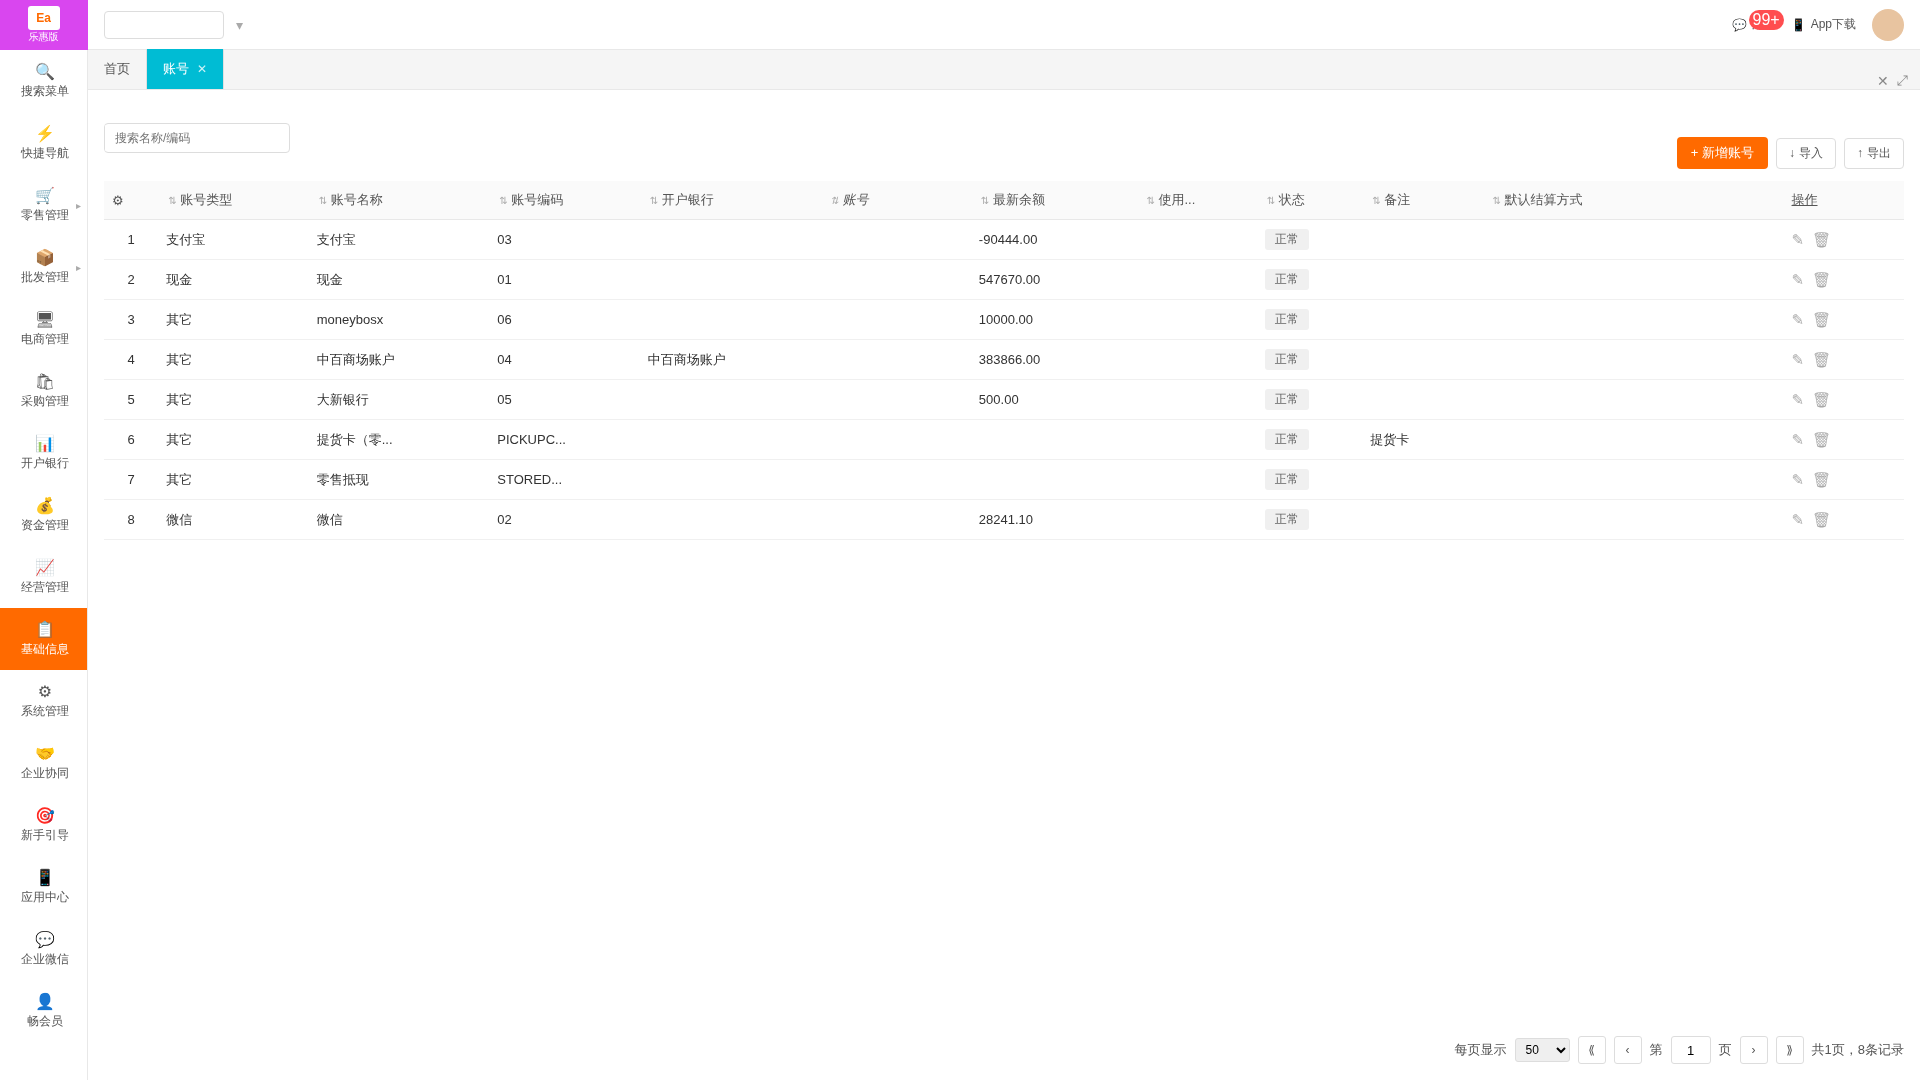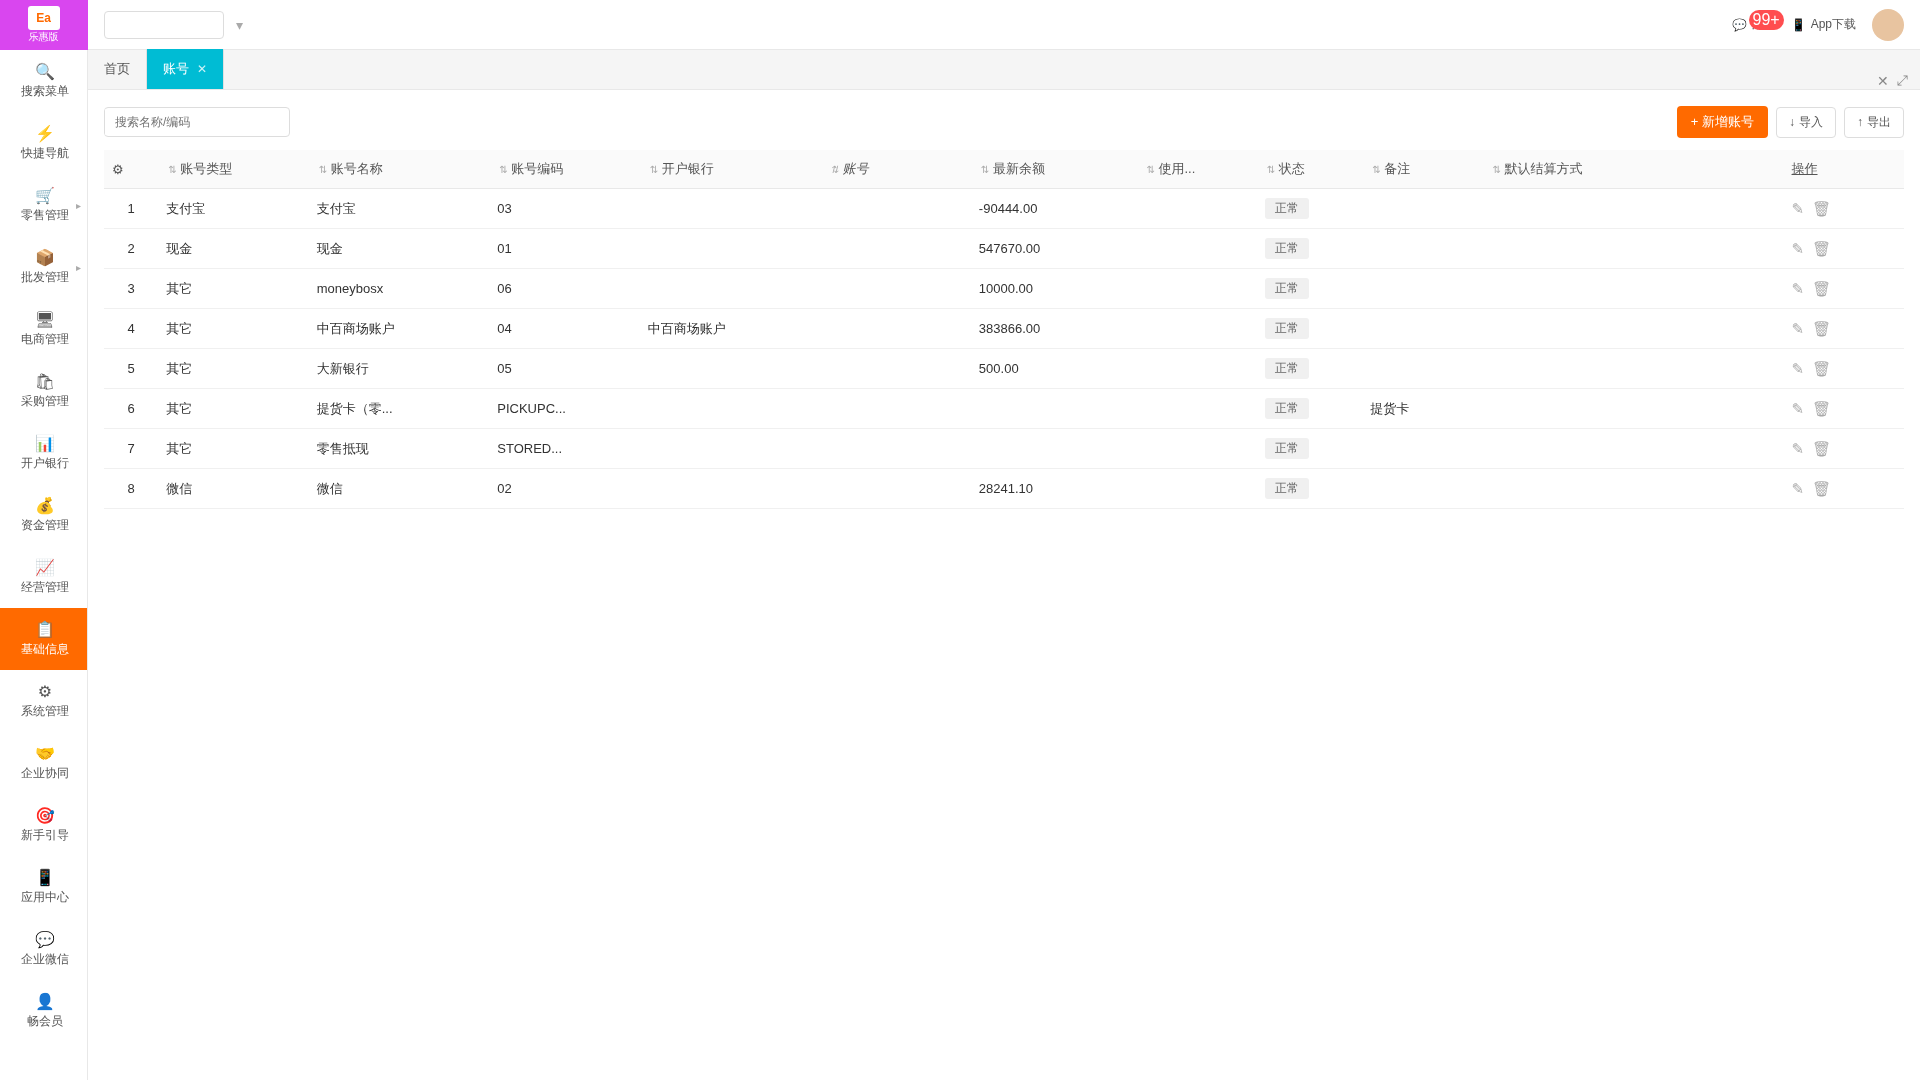--- a/index.html
+++ b/index.html
@@ -241,20 +241,21 @@
       border: none;
       padding: 6px 8px;
       cursor: pointer;
       color: #aaa;
       font-size: 14px;
     }
     .toolbar-right {
       display: flex;
       align-items: center;
       gap: 8px;
+      margin-top: 31px;
     }
     .btn-add {
       background: #ff6a00;
       color: #fff;
       border: none;
       border-radius: 4px;
       padding: 7px 14px;
       cursor: pointer;
       font-size: 13px;
       white-space: nowrap;
@@ -713,15 +714,31 @@
     <td>
       <div class="action-icons">
         <span class="action-icon">✎</span>
         <span class="action-icon">🗑</span>
       </div>
     </td>
   </tr>
         </tbody>
     </table>
 
+    <div class="pagination">
+      <span>每页显示</span>
+      <select class="page-size-select">
+        <option>50</option>
+        <option>20</option>
+        <option>100</option>
+      </select>
+      <button class="page-btn">⟪</button>
+      <button class="page-btn">‹</button>
+      <span>第</span>
+      <input class="page-input" type="text" value="1" style="">
+      <span>页</span>
+      <button class="page-btn">›</button>
+      <button class="page-btn">⟫</button>
+      <span>共1页，8条记录</span>
+    </div>
 
   </div>
 </div>
 
 </body></html>

